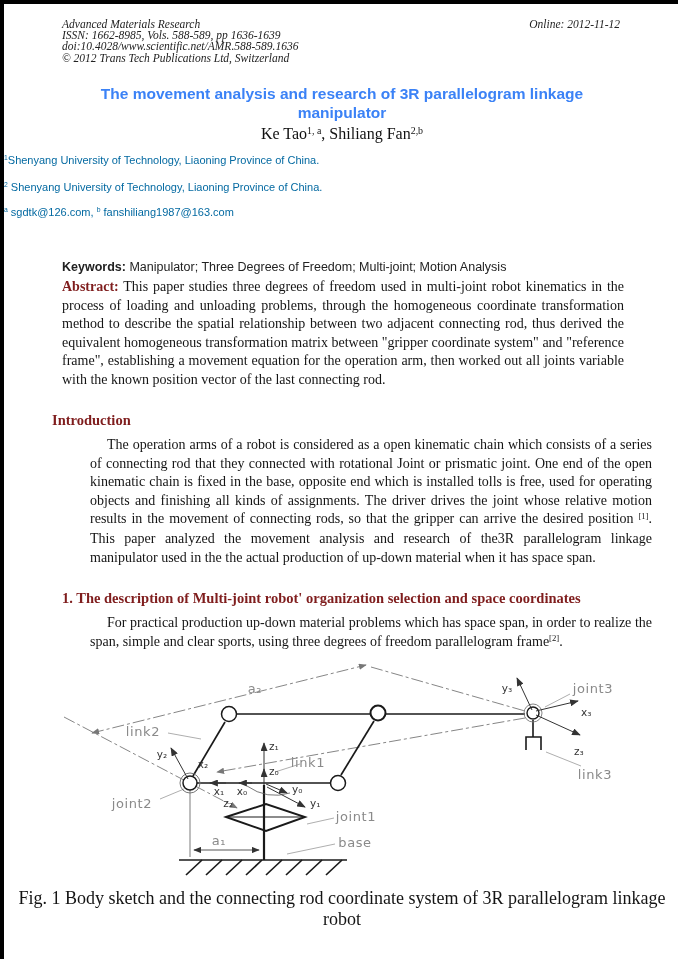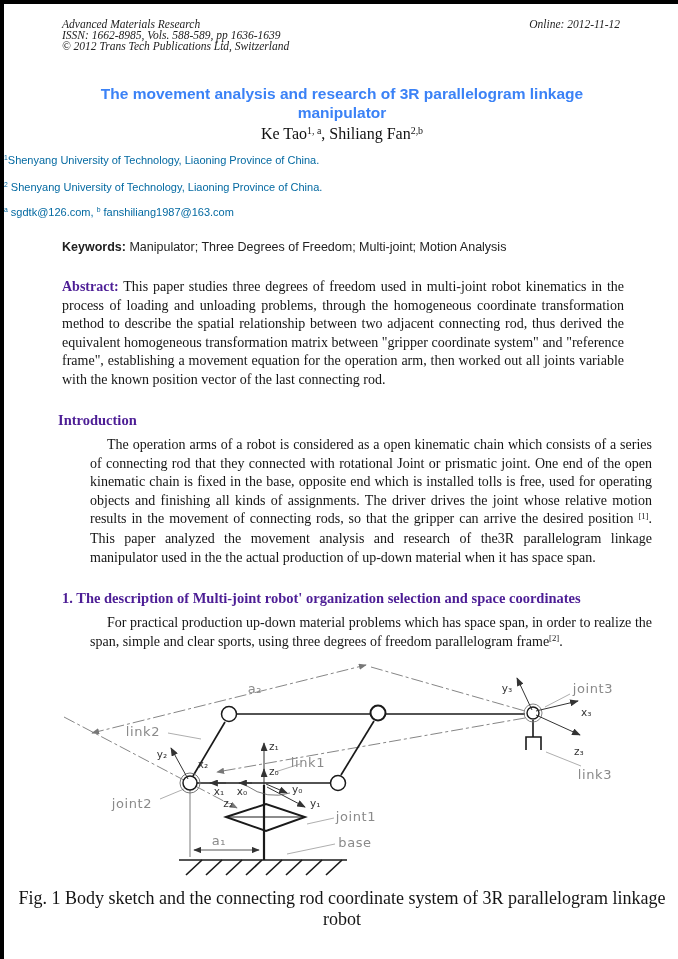--- a/index.html
+++ b/index.html
@@ -9,35 +9,36 @@
   .abs{position:absolute;}
   .hdr{font-style:italic;font-size:11.5px;line-height:11.2px;font-family:"Liberation Serif",serif;color:#222;}
   .title{width:100%;text-align:center;font-family:"Liberation Sans",sans-serif;
          font-weight:bold;font-size:15.5px;line-height:19px;color:#3b82f6;}
   .authors{width:100%;text-align:center;font-family:Liberation Serif, serif;font-size:16px;color:#111;}
   .affil{width:100%;text-align:left;font-family:"Liberation Sans",sans-serif;font-size:11px;color:#0369a1;}
   .kw{font-family:"Liberation Sans",sans-serif;font-size:12.5px;color:#222;}
   .kw b{font-weight:bold;}
   .body-par{font-size:14px;line-height:18.6px;text-align:justify;color:#141414;}
   .body-par.ind{text-indent:17px;margin-left:28px;}
-  .h-serif{font-size:14.5px;font-weight:bold;color:#4c1d95;}
+  .h-serif{font-size:14.5px;font-weight:bold;color:#7f1d1d;}
   sup{font-size:62%;vertical-align:baseline;position:relative;top:-0.55em;}
   .caption{width:100%;text-align:center;font-size:18px;color:#141414;}
   .figlbl{font-family:"DejaVu Sans",sans-serif;font-size:13px;letter-spacing:0.6px;fill:#8a8a8a;}
   .axlbl{font-family:"DejaVu Sans",sans-serif;font-size:10.5px;fill:#333;}
   svg{display:block;}
 </style>
 </head>
 <body>
 
 <div class="page">
 
   <div class="abs hdr" style="left:58px;top:15px;">
     <div>Advanced Materials Research</div>
     <div>ISSN: 1662-8985, Vols. 588-589, pp 1636-1639</div>
+    <div>doi:10.4028/www.scientific.net/AMR.588-589.1636</div>
     <div>© 2012 Trans Tech Publications Ltd, Switzerland</div>
   </div>
   <div class="abs hdr" style="right:60px;top:15px;">Online: 2012-11-12</div>
 
   <div class="abs title" style="left:0;top:80px;">
     <div>The movement analysis and research of 3R parallelogram linkage</div>
     <div>manipulator</div>
   </div>
 
   <div class="abs authors" style="left:0;top:121px;">
@@ -47,29 +48,29 @@
   <div class="abs affil" style="left:0;top:150px;">
     <sup>1</sup><span>Shenyang University of Technology, Liaoning Province of China.</span>
   </div>
   <div class="abs affil" style="left:0;top:177px;">
     <sup>2</sup><span> Shenyang University of Technology, Liaoning Province of China.</span>
   </div>
   <div class="abs affil" style="left:0;top:202px;">
     <sup>a</sup><span> sgdtk@126.com, </span><sup>b</sup><span> fanshiliang1987@163.com</span>
   </div>
 
-  <div class="abs kw" style="left:58px;top:236px;width:562px;">
+  <div class="abs kw" style="left:58px;top:256px;width:562px;">
     <b>Keywords:</b><span> Manipulator; Three Degrees of Freedom; Multi-joint; Motion Analysis</span>
   </div>
 
   <div class="abs body-par" style="left:58px;top:274px;width:562px;">
     <b class="h-serif" style="font-size:14px;">Abstract:</b><span> This paper studies three degrees of freedom used in multi-joint robot kinematics in the process of loading and unloading problems, through the homogeneous coordinate transformation method to describe the spatial relationship between two adjacent connecting rod, thus derived the equivalent homogeneous transformation matrix between "gripper coordinate system" and "reference frame", establishing a movement equation for the operation arm, then worked out all joints variable with the known position vector of the last connecting rod.</span>
   </div>
 
-  <div class="abs h-serif" style="left:54px;top:408px;text-align:right;">Introduction</div>
+  <div class="abs h-serif" style="left:48px;top:408px;text-align:right;">Introduction</div>
   <div class="abs body-par ind" style="left:58px;top:432px;width:562px;">
     <span>The operation arms of a robot is considered as a open kinematic chain which consists of a series of connecting rod that they connected with rotational Joint or prismatic joint. One end of the open kinematic chain is fixed in the base, opposite end which is installed tolls is free, used for operating objects and finishing all kinds of assignments. The driver drives the joint whose relative motion results in the movement of connecting rods, so that the gripper can arrive the desired position </span><sup>[1]</sup><span>. This paper analyzed the movement analysis and research of the3R parallelogram linkage manipulator used in the the actual production of up-down material when it has space span.</span>
   </div>
 
   <div class="abs h-serif" style="left:58px;top:586px;">1. The description of Multi-joint robot' organization selection and space coordinates</div>
   <div class="abs body-par ind" style="left:58px;top:610px;width:562px;">
     <span>For practical production up-down material problems which has space span, in order to realize the span, simple and clear sports, using three degrees of freedom parallelogram frame</span><sup>[2]</sup><span>.</span>
   </div>
 
   <svg class="abs" style="left:0;top:648px;" width="678" height="232" viewBox="0 648 678 232">

